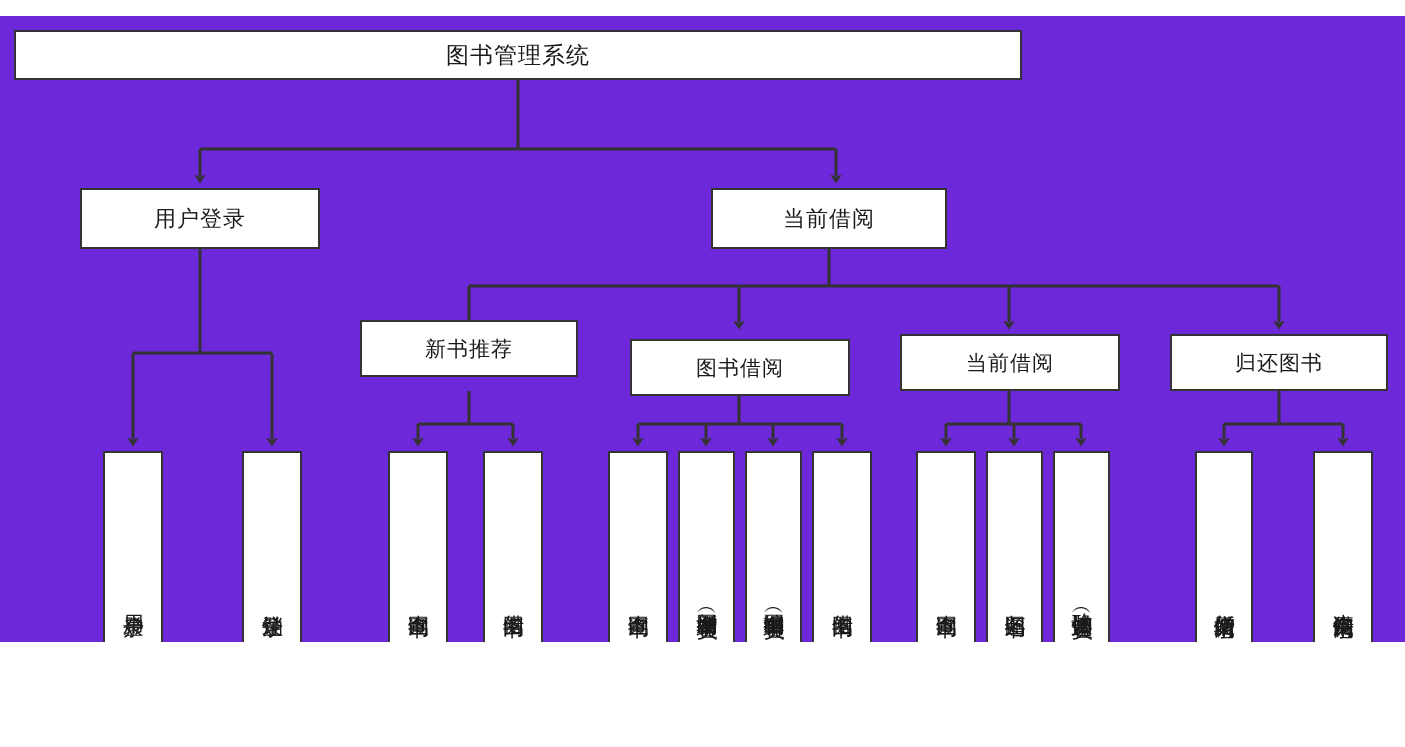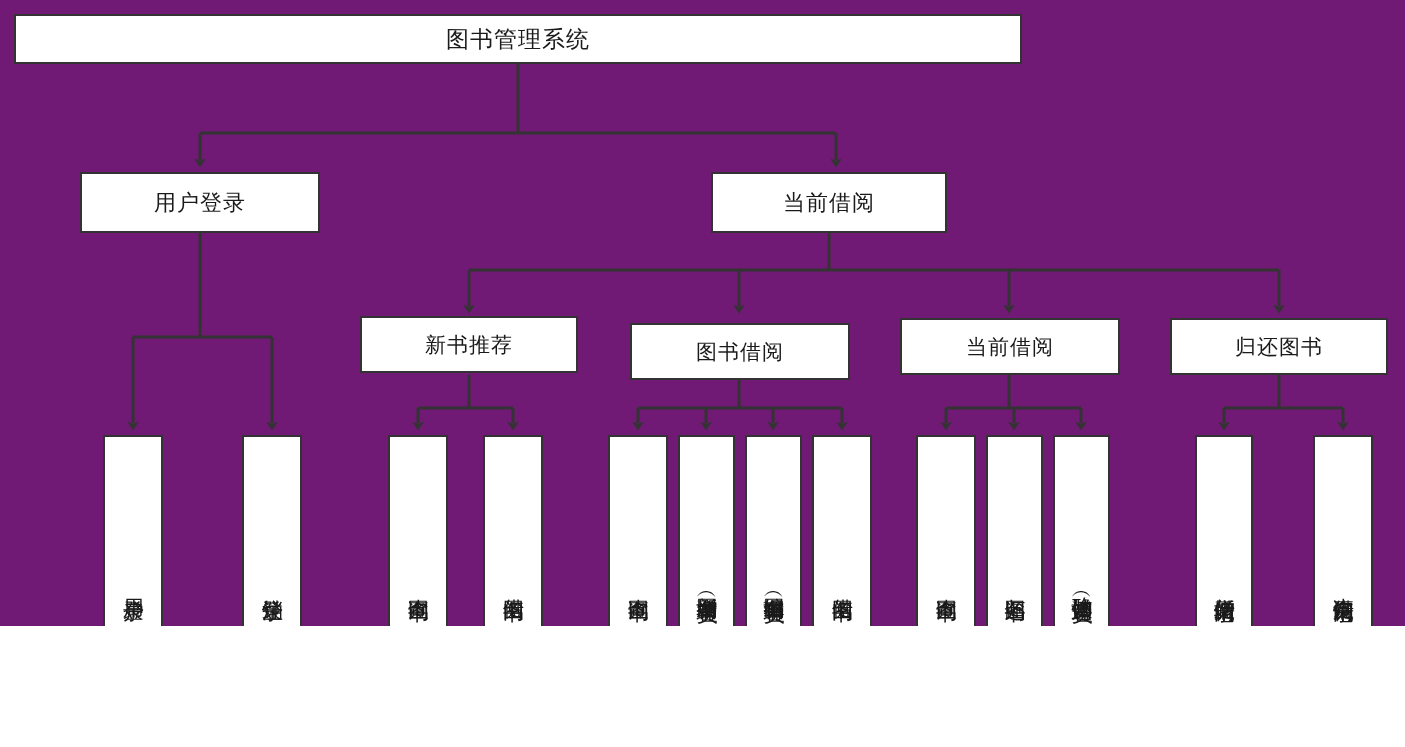--- a/index.html
+++ b/index.html
@@ -8,22 +8,23 @@
     padding: 0;
     background: #ffffff;
   }
   body {
     font-family: "DejaVu Sans", "Liberation Sans", sans-serif;
   }
   #diagram-root {
     position: relative;
     width: 1405px;
     height: 626px;
-    background: #701a75;
+    background: #6d28d9;
     overflow: hidden;
+    margin-top: 16px;
   }
   #edge-layer {
     position: absolute;
     left: 0;
     top: 0;
     width: 1405px;
     height: 747px;
     pointer-events: none;
   }
   .node {
@@ -135,21 +136,21 @@
     <span class="hlabel">图书管理系统</span>
   </div>
 
   <div class="node level2" style="left:80px; top:172px; width:240px; height:61px;">
     <span class="hlabel">用户登录</span>
   </div>
   <div class="node level2" style="left:711px; top:172px; width:236px; height:61px;">
     <span class="hlabel">当前借阅</span>
   </div>
 
-  <div class="node level3" style="left:360px; top:316px; width:218px; height:57px;">
+  <div class="node level3" style="left:360px; top:304px; width:218px; height:57px;">
     <span class="hlabel">新书推荐</span>
   </div>
   <div class="node level3" style="left:630px; top:323px; width:220px; height:57px;">
     <span class="hlabel">图书借阅</span>
   </div>
   <div class="node level3" style="left:900px; top:318px; width:220px; height:57px;text-align:center;">
     <span class="hlabel">当前借阅</span>
   </div>
   <div class="node level3" style="left:1170px; top:318px; width:218px; height:57px;">
     <span class="hlabel">归还图书</span>

